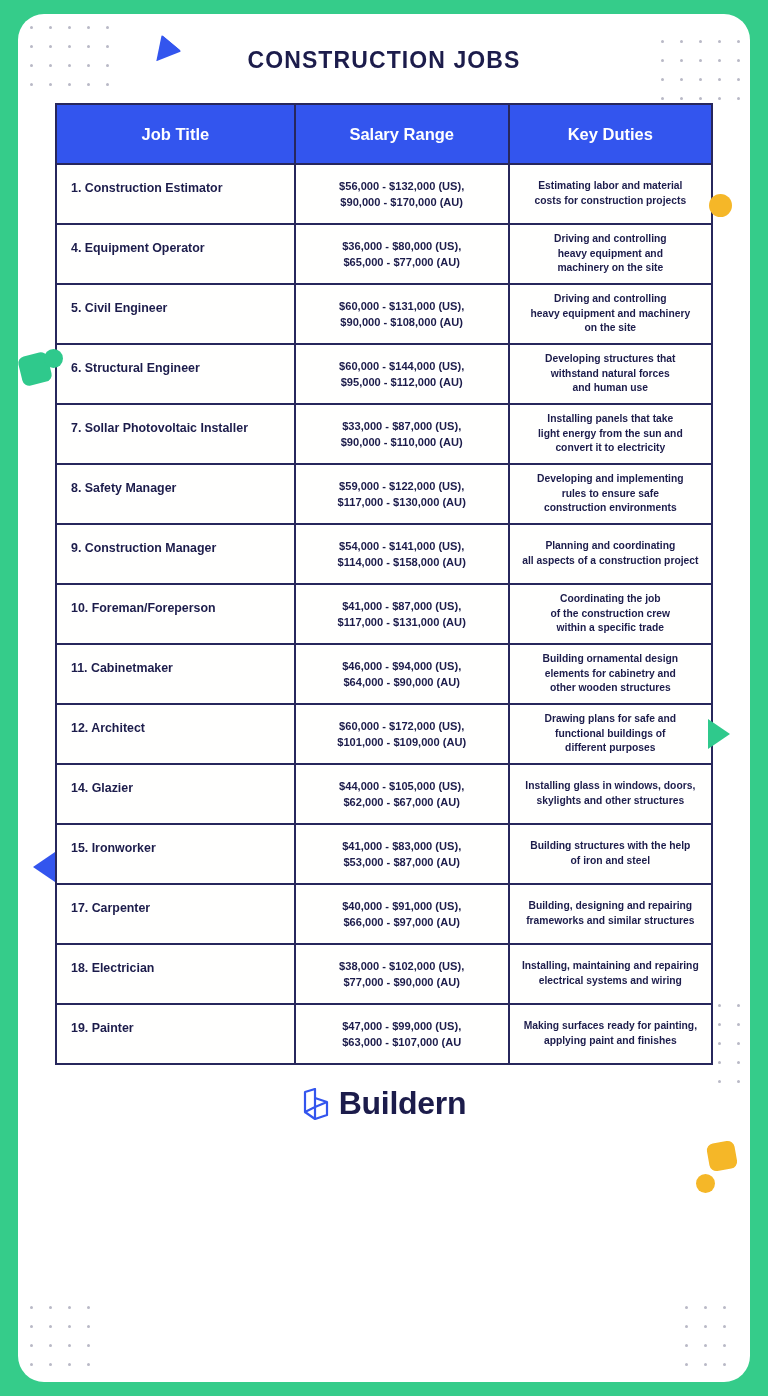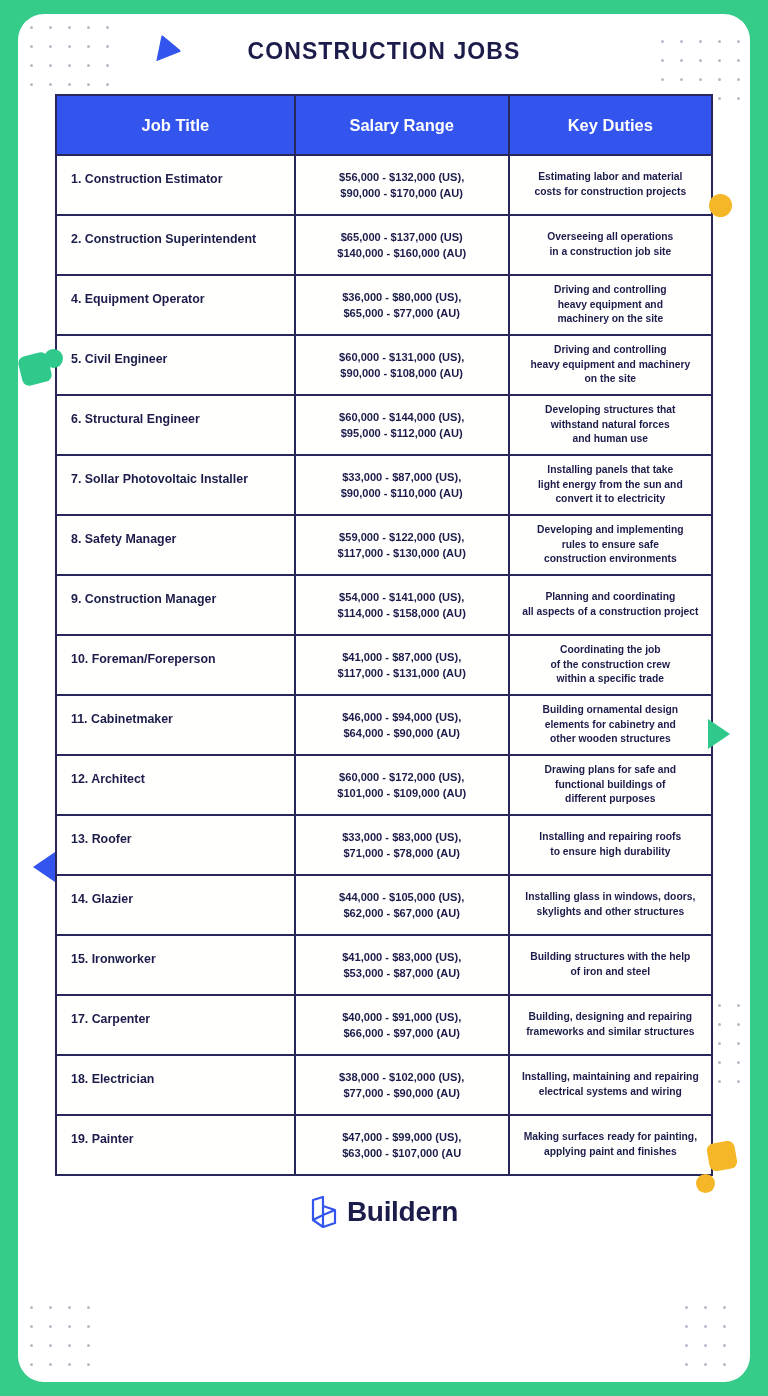--- a/index.html
+++ b/index.html
@@ -109,21 +109,21 @@
     background: #f5b728;
     border-radius: 7px;
     transform: rotate(-10deg);
   }
 
   
   .title {
     position: relative;
     z-index: 3;
     text-align: center;
-    padding-top: 24px;
+    padding-top: 33px;
     color: #1c1c4b;
     font-size: 23px;
     font-weight: bold;
     letter-spacing: 1.1px;
   }
 
   
   .table-wrap {
     position: relative;
     z-index: 3;
@@ -185,21 +185,21 @@
     z-index: 3;
     margin-top: 20px;
     display: flex;
     align-items: center;
     justify-content: center;
     gap: 7px;
   }
   .logo-mark { width: 30px; height: 32px; display: block; }
   .logo-text {
     color: #1c1c4b;
-    font-size: 28px;
+    font-size: 32px;
     font-weight: bold;
     letter-spacing: -0.3px;
   }
 </style>
 </head>
 <body>
 
 <div class="card">
 
   <div class="dotgrid dg-tl">
@@ -322,31 +322,20 @@
             <td class="salary">
               <span>$56,000 - $132,000 (US),</span>
               <span>$90,000 - $170,000 (AU)</span>
             </td>
             <td class="duties">
               <span>Estimating labor and material</span>
               <span>costs for construction projects</span>
             </td>
           </tr>
           <tr>
-            <td class="job">2. Construction Superintendent</td>
-            <td class="salary">
-              <span>$65,000 - $137,000 (US)</span>
-              <span>$140,000 - $160,000 (AU)</span>
-            </td>
-            <td class="duties">
-              <span>Overseeing all operations</span>
-              <span>in a construction job site</span>
-            </td>
-          </tr>
-          <tr>
             <td class="job">4. Equipment Operator</td>
             <td class="salary">
               <span>$36,000 - $80,000 (US),</span>
               <span>$65,000 - $77,000 (AU)</span>
             </td>
             <td class="duties">
               <span>Driving and controlling</span>
               <span>heavy equipment and</span>
               <span>machinery on the site</span>
             </td>
@@ -437,31 +426,20 @@
           <tr>
             <td class="job">12. Architect</td>
             <td class="salary">
               <span>$60,000 - $172,000 (US),</span>
               <span>$101,000 - $109,000 (AU)</span>
             </td>
             <td class="duties">
               <span>Drawing plans for safe and</span>
               <span>functional buildings of</span>
               <span>different purposes</span>
-            </td>
-          </tr>
-          <tr>
-            <td class="job">13. Roofer</td>
-            <td class="salary">
-              <span>$33,000 - $83,000 (US),</span>
-              <span>$71,000 - $78,000 (AU)</span>
-            </td>
-            <td class="duties">
-              <span>Installing and repairing roofs</span>
-              <span>to ensure high durability</span>
             </td>
           </tr>
           <tr>
             <td class="job">14. Glazier</td>
             <td class="salary">
               <span>$44,000 - $105,000 (US),</span>
               <span>$62,000 - $67,000 (AU)</span>
             </td>
             <td class="duties">
               <span>Installing glass in windows, doors,</span>

